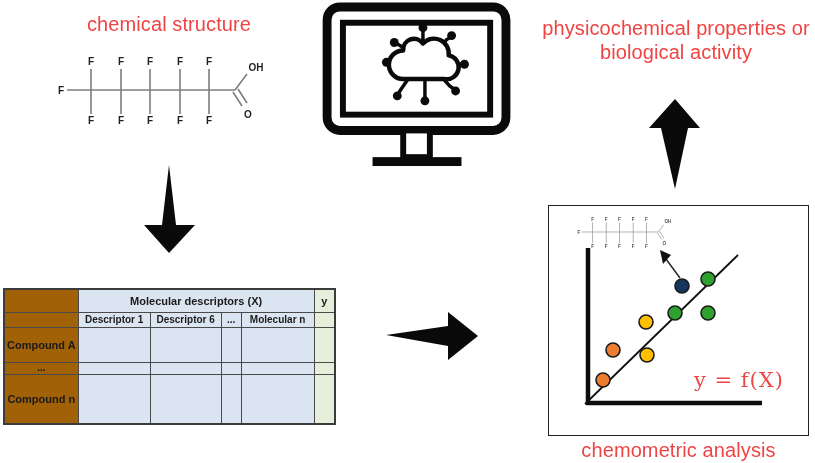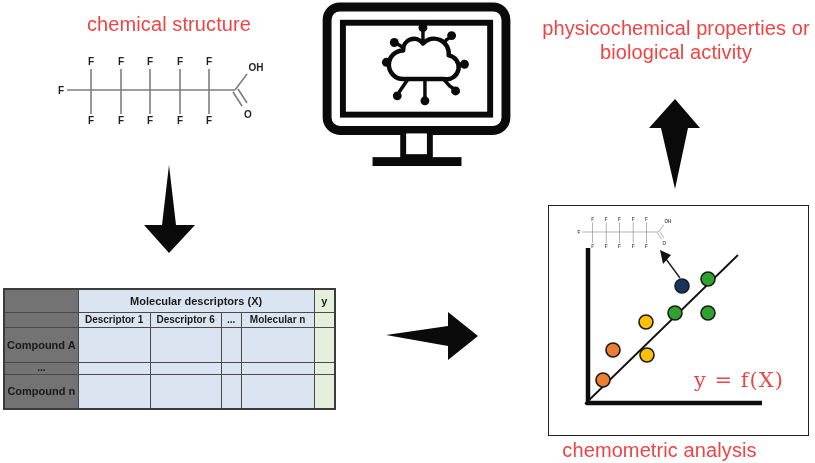--- a/index.html
+++ b/index.html
@@ -15,36 +15,36 @@
   table.desc{
     border-collapse:collapse;table-layout:fixed;
     border:2px solid #3c3c3c;
     font-family:"Liberation Sans",sans-serif;
   }
   table.desc td{
     border:1.5px solid #4a4a4a;
     padding:0 2px;text-align:center;vertical-align:middle;
     font-weight:700;font-size:11px;color:#1a1a1a;overflow:hidden;white-space:nowrap;
   }
-  td.white{background:#737373;}
+  td.white{background:#a16207;}
   td.blue{background:#dbe5f1;}
   td.green{background:#e6efdb;}
   tr.hdr2 td{font-size:10px;}
   tr.dots td{font-size:10px;line-height:10px;}
   
   #scatter-panel{
     left:548px;top:205px;width:261px;height:231px;
     background:#fff;border:1.6px solid #222;box-sizing:border-box;
   }
   #formula{
     left:145px;top:162px;width:110px;
     font-family:"DejaVu Serif","Liberation Serif",serif;
     font-size:21px;color:#ef4444;letter-spacing:1px;
   }
-  #chemometric-label{left:529px;top:438px;width:261px;}
+  #chemometric-label{left:548px;top:438px;width:261px;}
   #chem-title{left:59px;top:12px;width:220px;}
   #properties-title{left:542px;top:16px;width:268px;}
 </style>
 </head>
 <body>
 
 <div id="canvas">
 
   <svg width="0" height="0" style="position:absolute" aria-hidden="true">
     <defs>
@@ -164,21 +164,21 @@
       <td class="green"></td>
     </tr>
     <tr style="height:12px" class="dots">
       <td class="white">...</td>
       <td class="blue"></td>
       <td class="blue"></td>
       <td class="blue"></td>
       <td class="blue"></td>
       <td class="green"></td>
     </tr>
-    <tr style="height:35px">
+    <tr style="height:50px">
       <td class="white">Compound n</td>
       <td class="blue"></td>
       <td class="blue"></td>
       <td class="blue"></td>
       <td class="blue"></td>
       <td class="green"></td>
     </tr>
   </tbody>
     </table>
 

